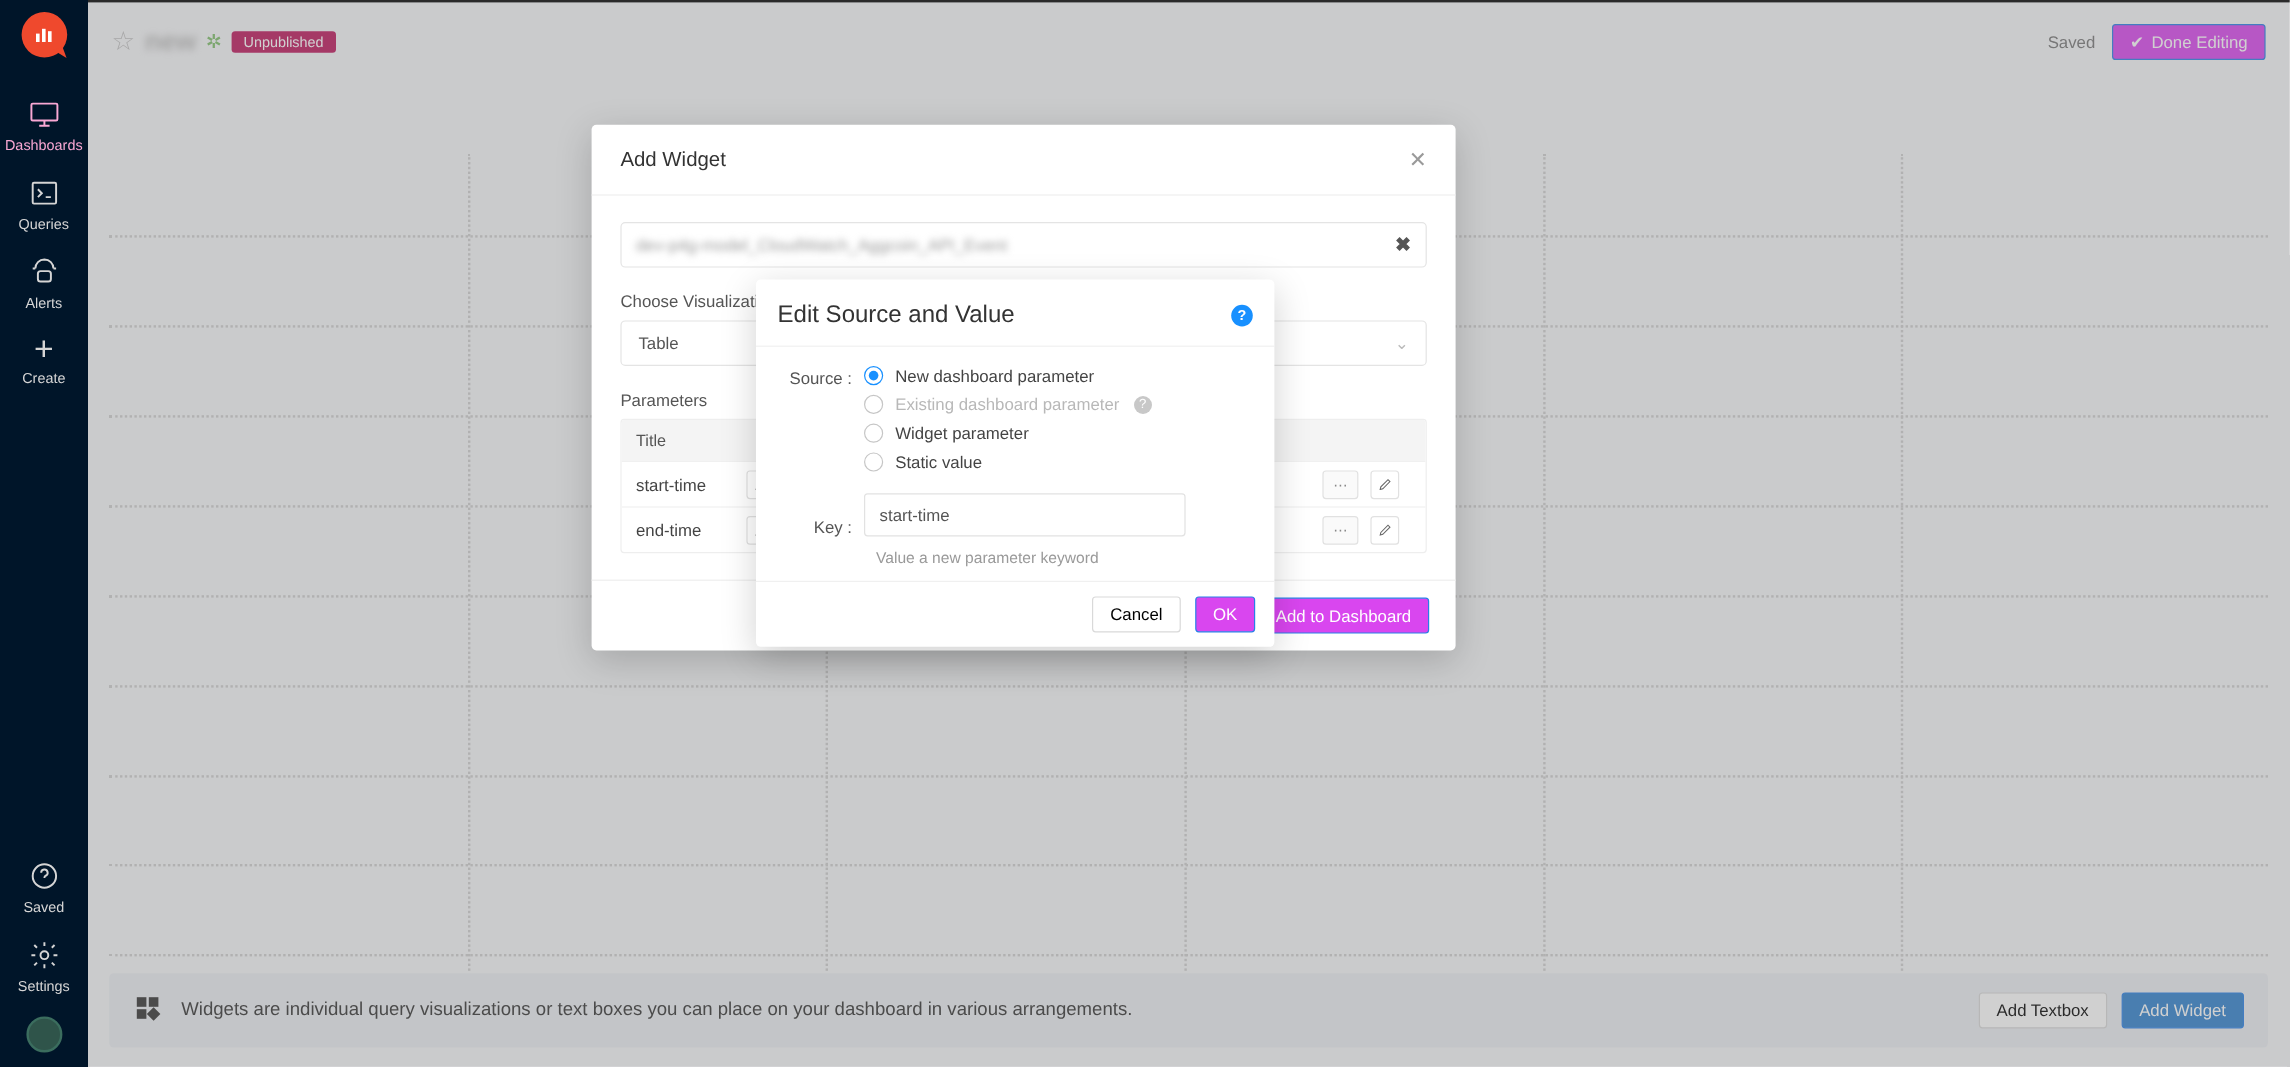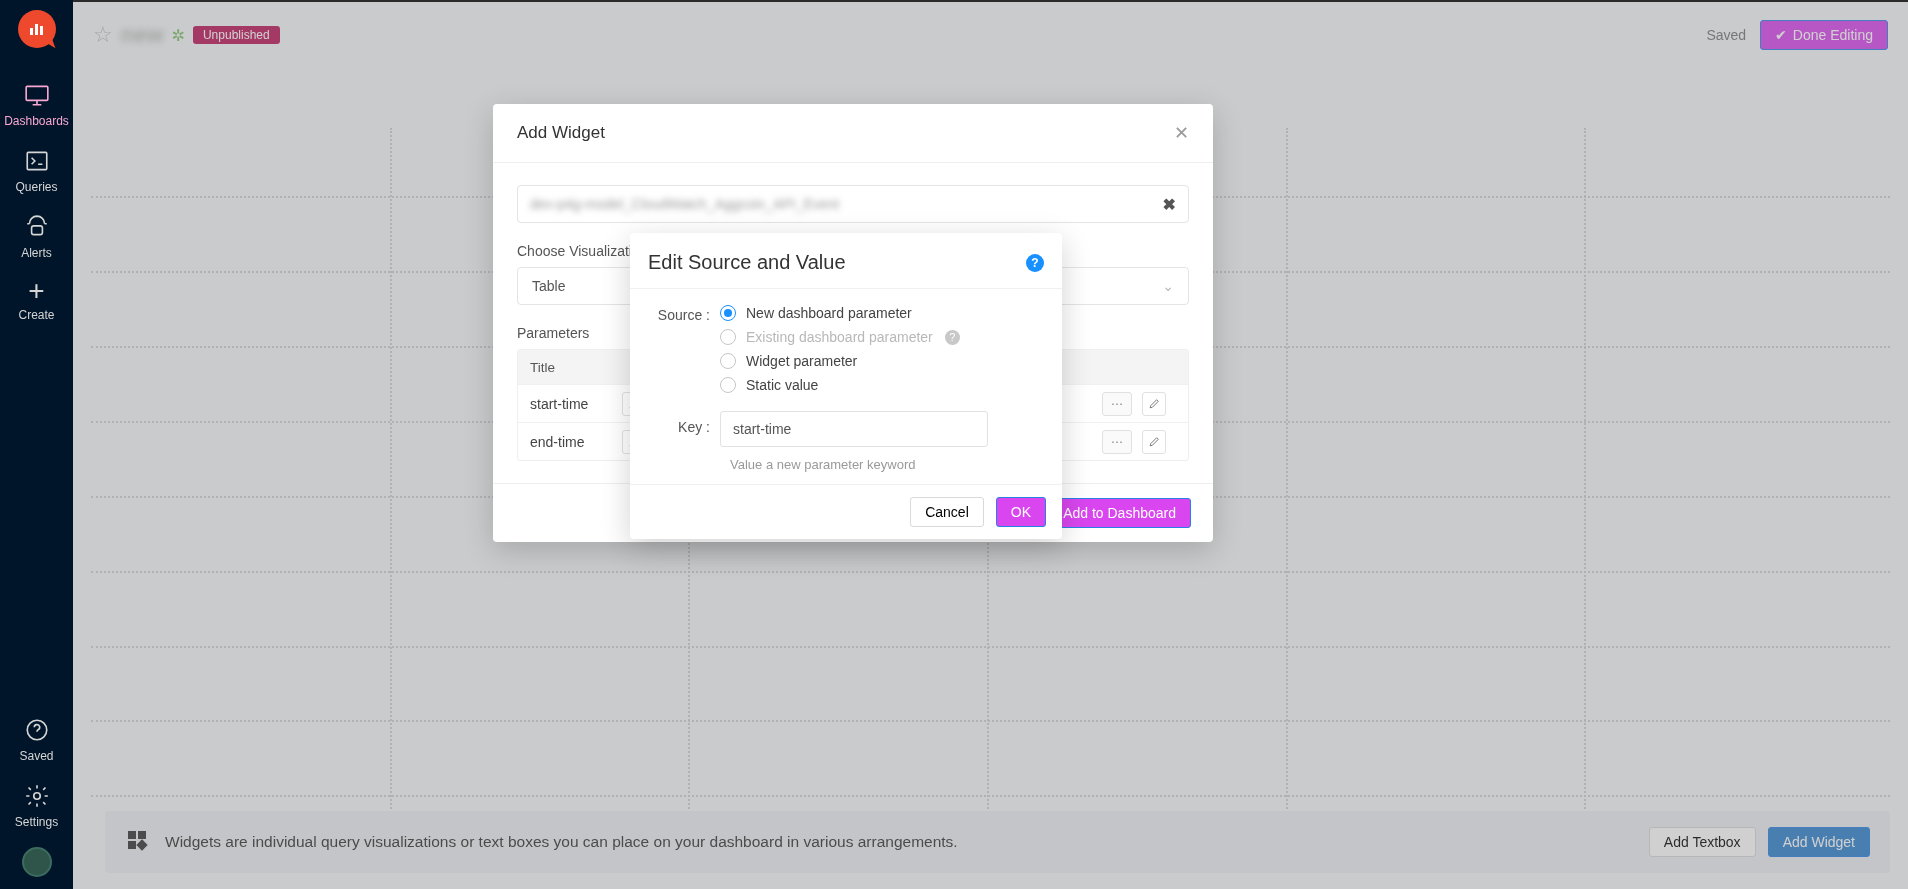--- a/index.html
+++ b/index.html
@@ -42,21 +42,21 @@
 .btn-primary.alt{background:#3182ce;}
 .check{margin-right:6px;}
 
 .filters-bar{margin:0 18px 6px;border:1px solid #e2e2e2;background:#fff;border-radius:4px;padding:14px 18px;display:flex;align-items:center;gap:12px;font-size:15px;color:#444;}
 .checkbox{width:16px;height:16px;border:1px solid #c8c8c8;border-radius:2px;}
 
 .grid-zone{position:absolute;left:18px;right:18px;top:128px;bottom:80px;}
 .grid-col-line{position:absolute;top:0;bottom:0;border-left:2px dotted #cfcfcf;}
 .grid-row-line{position:absolute;left:0;right:0;border-top:2px dotted #cfcfcf;}
 
-.bottom-bar{position:absolute;left:32px;right:18px;bottom:16px;background:#eceff3;border-radius:4px;
+.bottom-bar{position:absolute;left:18px;right:18px;bottom:16px;background:#eceff3;border-radius:4px;
   padding:16px 20px;display:flex;align-items:center;gap:16px;}
 .bb-icon svg{width:24px;height:24px;}
 .bb-text{font-size:15.5px;color:#333;}
 .bb-actions{margin-left:auto;display:flex;gap:12px;}
 
 
 .dim{position:absolute;inset:0;background:rgba(120,120,120,.35);z-index:10;}
 
 .modal{position:absolute;z-index:20;background:#fff;border-radius:4px;box-shadow:0 8px 30px rgba(0,0,0,.18);}
 .modal-main{left:420px;top:104px;width:720px;}
@@ -302,21 +302,21 @@
             <span class="rdot"></span>
             <span>Widget parameter</span>
           </div>
           <div class="radio">
             <span class="rdot"></span>
             <span>Static value</span>
           </div>
         </div>
       </div>
 
-      <div class="field-row" style="margin-top:8px;">
+      <div class="field-row" style="margin-top:8px;align-items:flex-end;">
         <div class="field-label" style="padding-top:8px;">Key :</div>
         <input class="key-input" value="start-time" style="">
       </div>
       <div class="hint">Value a new parameter keyword</div>
     </div>
     <div class="pop-footer">
       <button class="btn">Cancel</button>
       <button class="btn btn-primary">OK</button>
     </div>
   </div>

